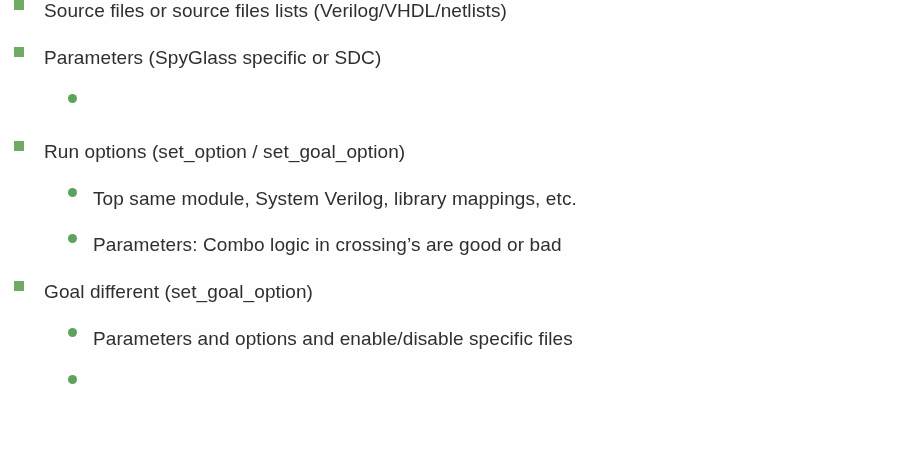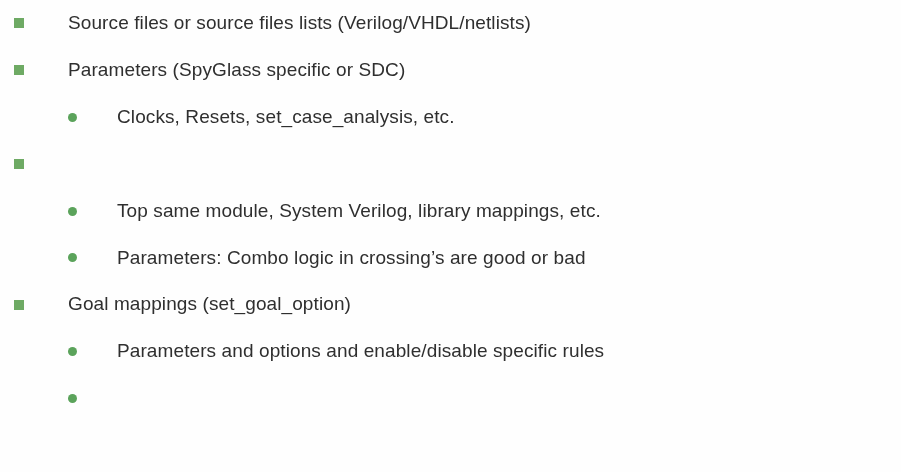--- a/index.html
+++ b/index.html
@@ -17,24 +17,22 @@
   }
   .list {
     position: absolute;
     top: 0;
     left: 0;
     right: 0;
     padding-top: 0;
   }
   .row {
     display: flex;
-    align-items: center;
     height: 46.9px;
     box-sizing: border-box;
-    gap: 24px;
   }
   .row.level1 { padding-left: 14px; }
   .row.level2 { padding-left: 68px; }
   .bullet {
     flex: 0 0 auto;
     display: inline-block;
   }
   .bullet.square {
     width: 10px;
     height: 10px;
@@ -63,45 +61,45 @@
     <span class="text">Source files or source files lists (Verilog/VHDL/netlists)</span>
   </div>
 
   <div class="row level1">
     <span class="bullet square" style="background: rgb(110, 170, 100);"></span>
     <span class="text">Parameters (SpyGlass specific or SDC)</span>
   </div>
 
   <div class="row level2">
     <span class="bullet dot" style="background: rgb(91, 163, 91);"></span>
-    <span class="text">Clocks, Resets, set_case_analysis, etc.</span>
   </div>
 
   <div class="row level1">
     <span class="bullet square" style="background: rgb(110, 170, 100);"></span>
+    <span class="text">Run options (set_option / set_goal_option)</span>
   </div>
 
   <div class="row level2">
     <span class="bullet dot" style="background: rgb(91, 163, 91);"></span>
     <span class="text">Top same module, System Verilog, library mappings, etc.</span>
   </div>
 
 
   <div class="row level2">
     <span class="bullet dot" style="background: rgb(91, 163, 91);"></span>
     <span class="text">Parameters: Combo logic in crossing’s are good or bad</span>
   </div>
 
   <div class="row level1">
     <span class="bullet square" style="background: rgb(110, 170, 100);"></span>
-    <span class="text">Goal mappings (set_goal_option)</span>
+    <span class="text">Goal different (set_goal_option)</span>
   </div>
 
   <div class="row level2">
     <span class="bullet dot" style="background: rgb(91, 163, 91);"></span>
-    <span class="text">Parameters and options and enable/disable specific rules</span>
+    <span class="text">Parameters and options and enable/disable specific files</span>
   </div>
 
   <div class="row level2">
     <span class="bullet dot" style="background: rgb(91, 163, 91);"></span>
   </div>
 </div>
 </div>
 
 </body></html>

